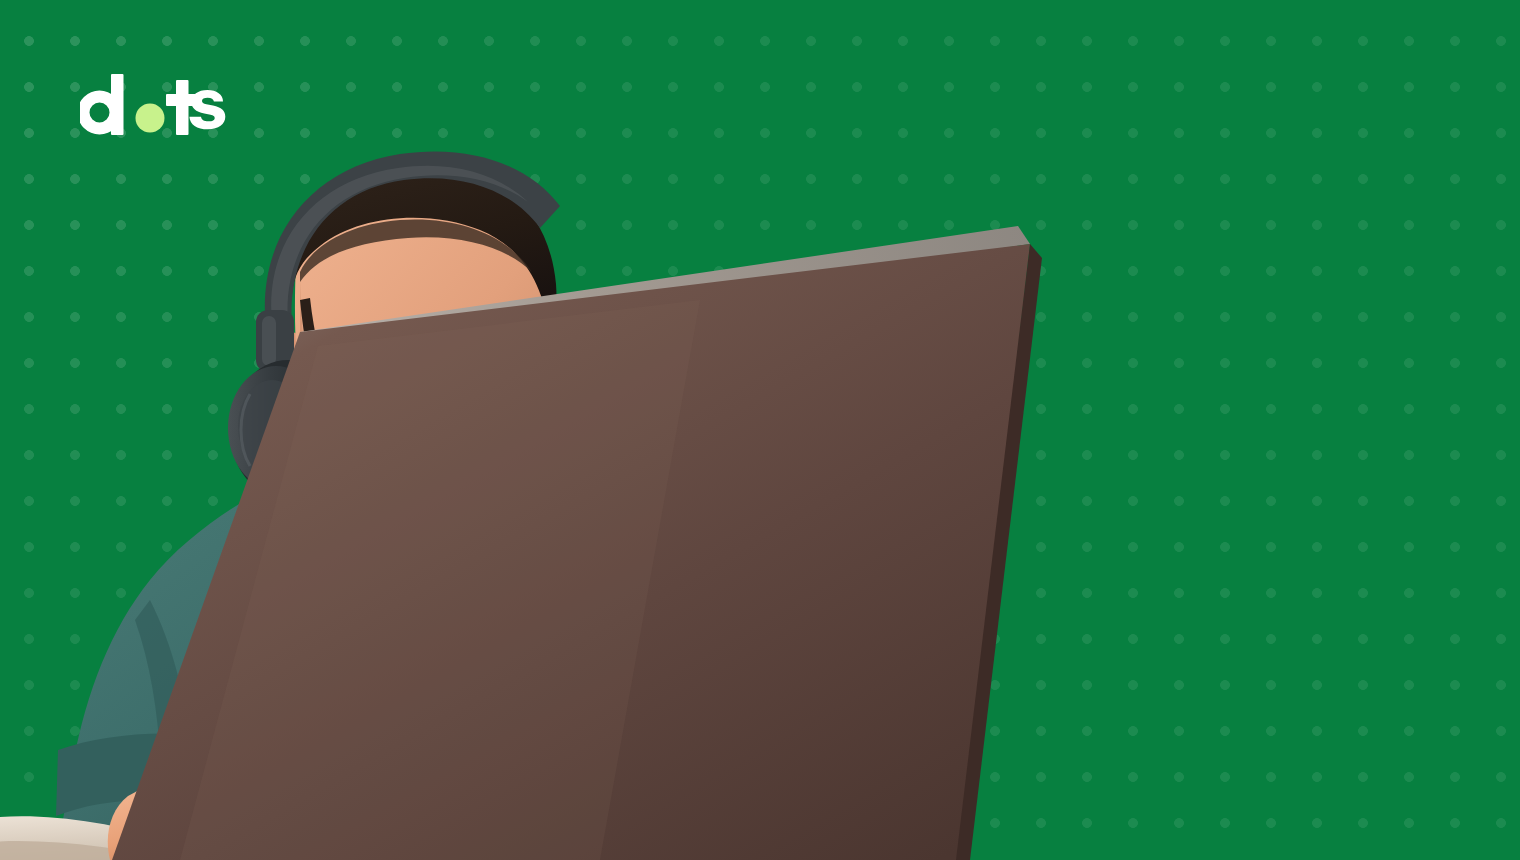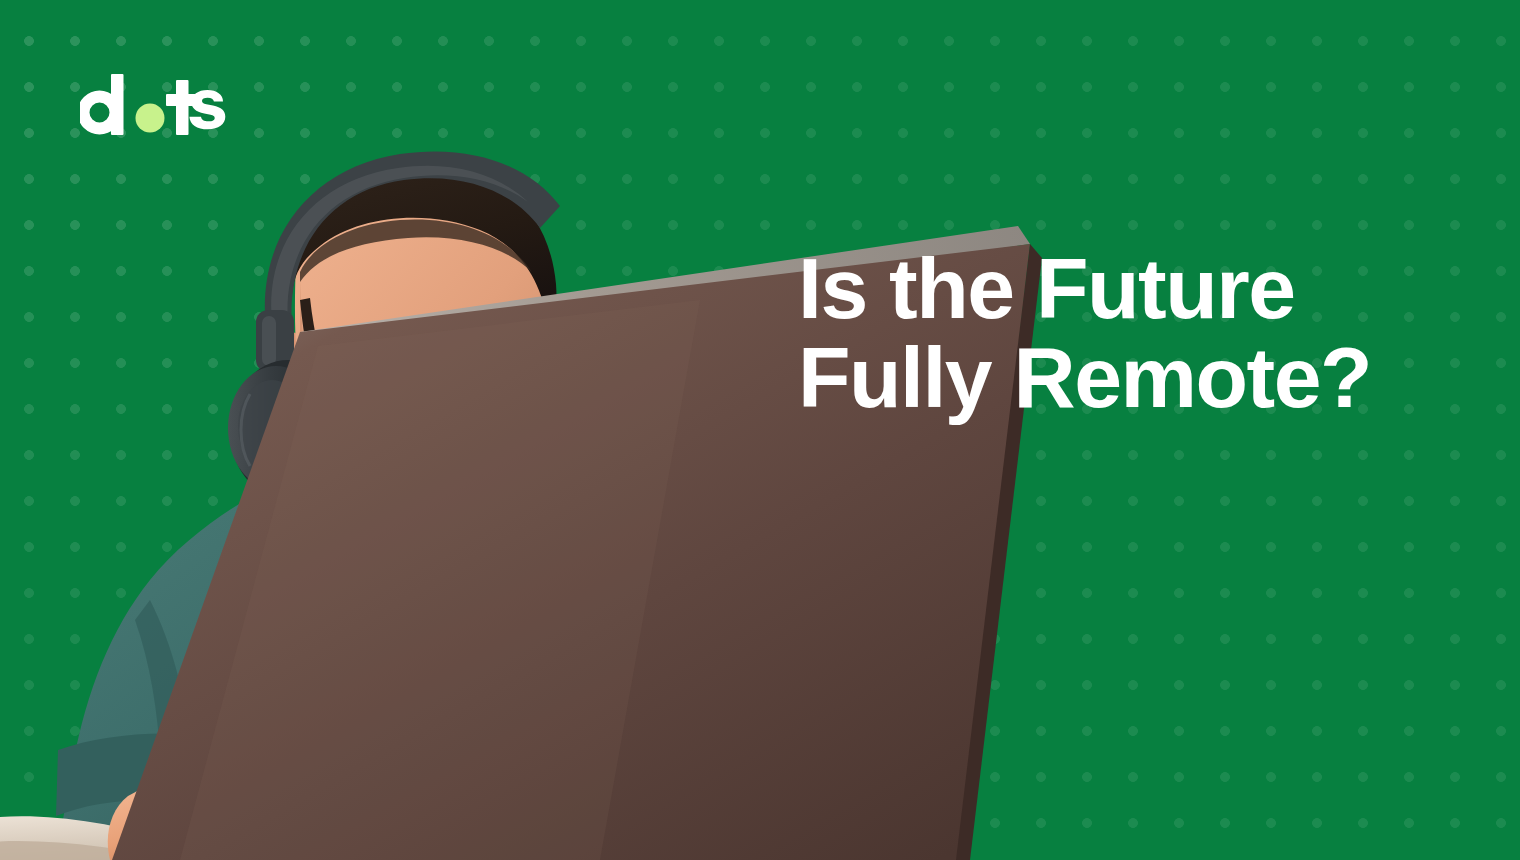--- a/index.html
+++ b/index.html
@@ -327,18 +327,14 @@
                  c .5 7.8 7.3 12.6 18.6 12.6
                  c 10.5 0 17.3 -5 17.3 -12.5
                  c 0 -6 -3.8 -9.4 -12.3 -11.2
                  l -6.6 -1.4 c -3.2 -.7 -4.4 -1.6 -4.4 -3.2
                  c 0 -2 2.1 -3.2 5.6 -3.2
                  c 3.8 0 6 1.5 6.3 3.7 Z" fill="#ffffff" transform="translate(-6,0)"></path>
       </g>
     </svg>
   </div>
 
-  <h1 id="headline">
-    <span class="line">Is the Future</span>
-    <span class="line">Fully Remote?</span>
-  </h1>
 
 </div>
 
 </body></html>

